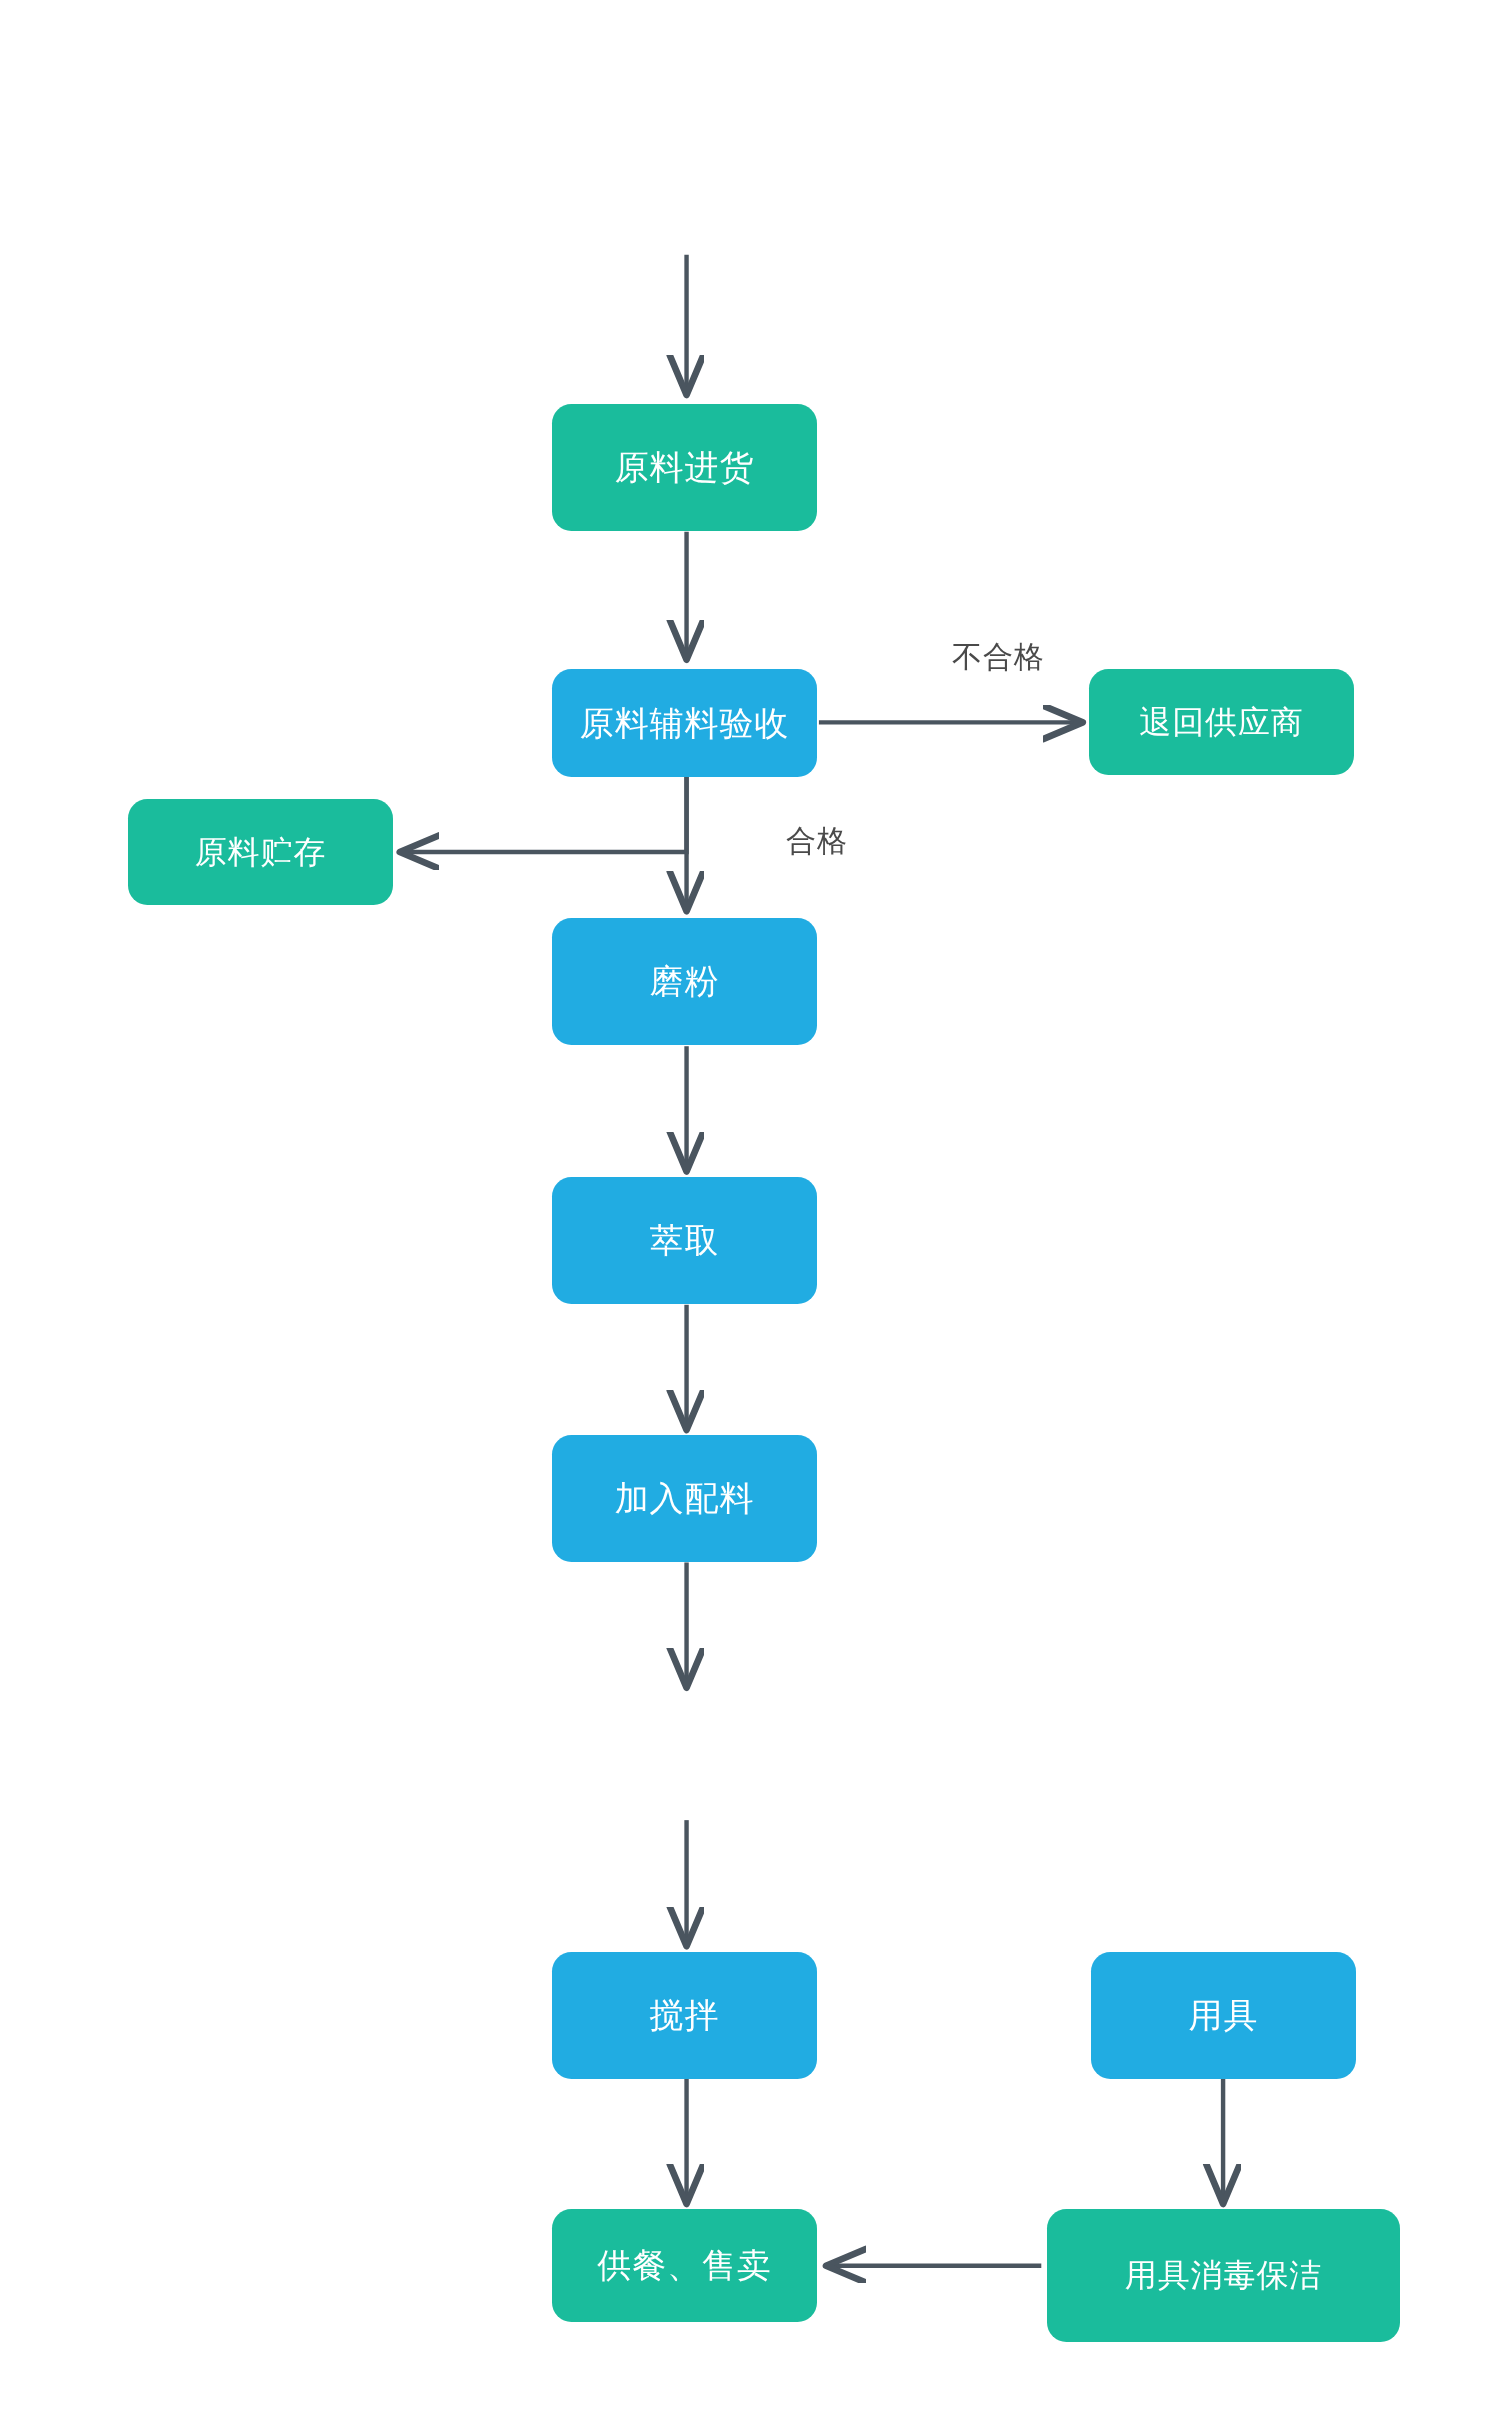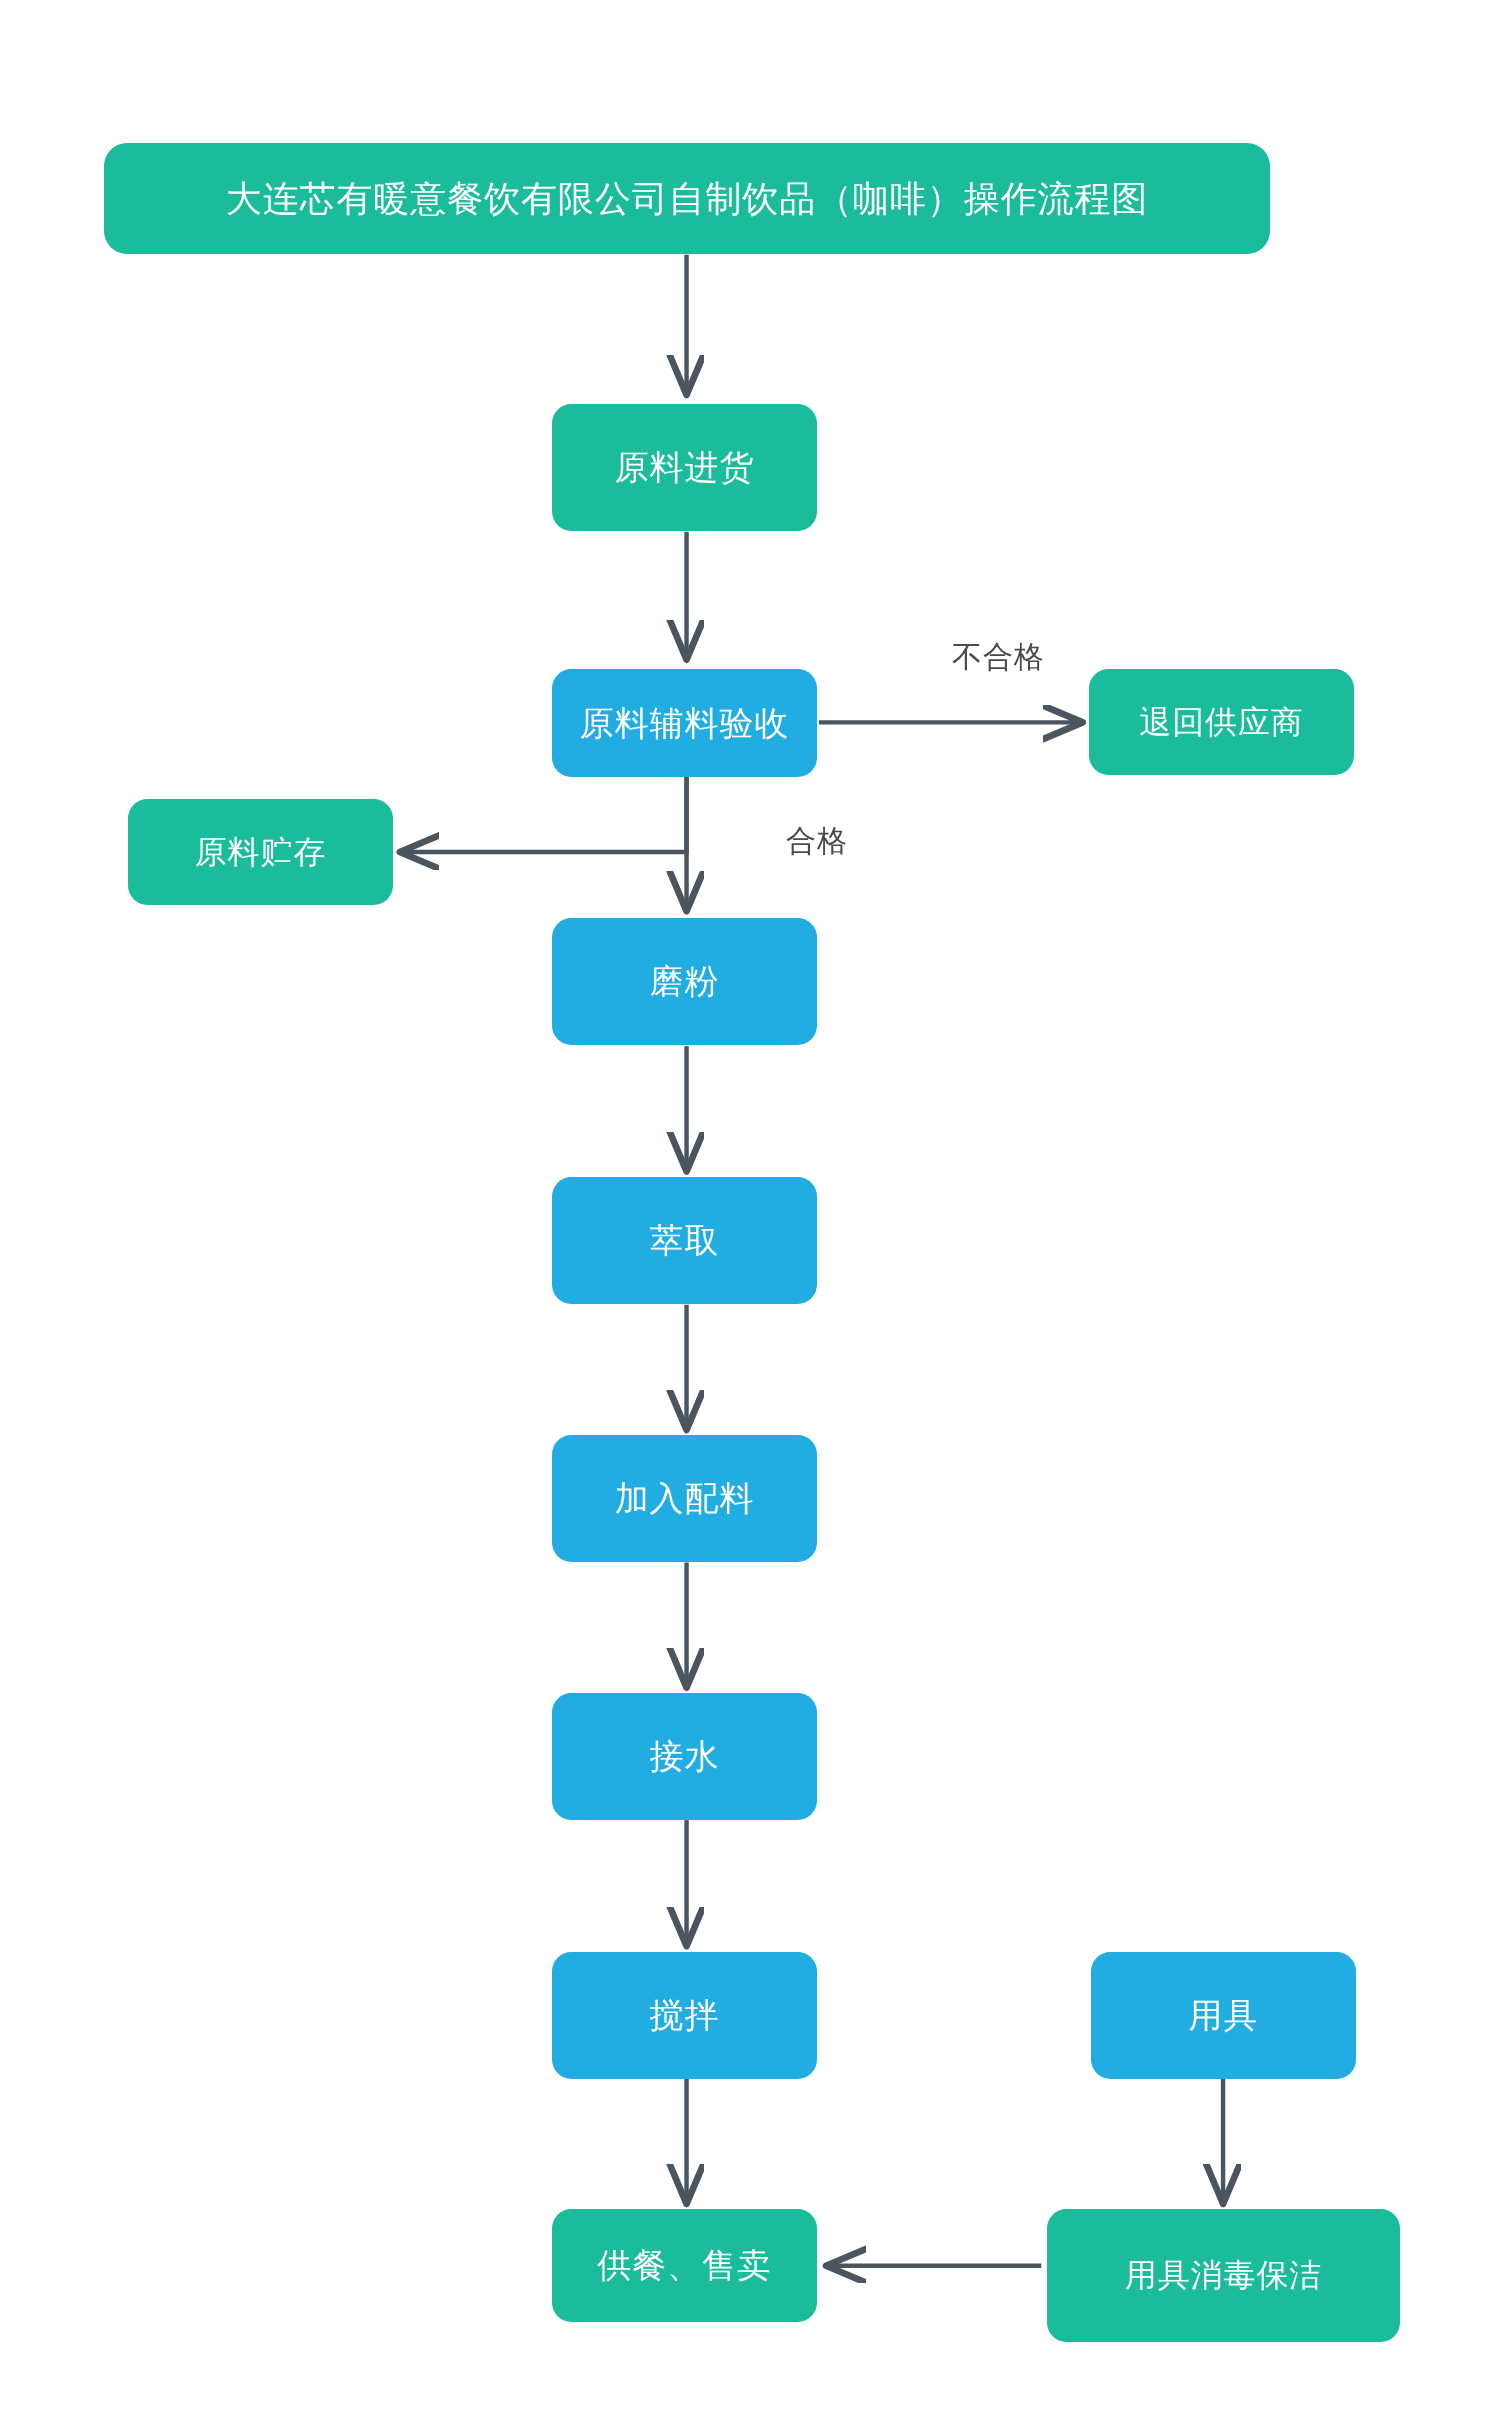--- a/index.html
+++ b/index.html
@@ -130,37 +130,35 @@
 
     <g>
       <line x1="1386" y1="2355" x2="1386" y2="2495" stroke="#4A555F" stroke-width="5" marker-end="url(#arrowhead)"></line>
     </g>
 
     <g>
       <line x1="1180" y1="2567" x2="938" y2="2567" stroke="#4A555F" stroke-width="5" marker-end="url(#arrowhead)"></line>
     </g>
   </svg>
 
-  <div class="node green node-title">大连芯有暖意餐饮有限公司自制饮品（咖啡）操作流程图</div>
 
   <div class="node green node-mid" style="top:404px;">原料进货</div>
 
   <div class="node blue node-mid" style="top:669px; height:108px;">原料辅料验收</div>
 
   <div class="node green node-side-left" style="top:799px;">原料贮存</div>
 
   <div class="node green node-side-right" style="top:669px;">退回供应商</div>
 
   <div class="node blue node-mid" style="top:918px;">磨粉</div>
 
   <div class="node blue node-mid" style="top:1177px;">萃取</div>
 
   <div class="node blue node-mid" style="top:1435px;">加入配料</div>
 
-  <div class="node blue node-mid" style="top:1693px;">接水</div>
 
   <div class="node blue node-mid" style="top:1952px;">搅拌</div>
 
   <div class="node blue node-mid" style="top:1952px; left:1091px;">用具</div>
 
   <div class="node green node-mid" style="top:2209px; height:113px;text-align:center;">供餐、售卖</div>
 
   <div class="node green" style="top:2209px; left:1047px; width:353px; height:133px; font-size:32px;">用具消毒保洁</div>
 
   <div class="edge-label" style="left:952px; top:637px;">不合格</div>

